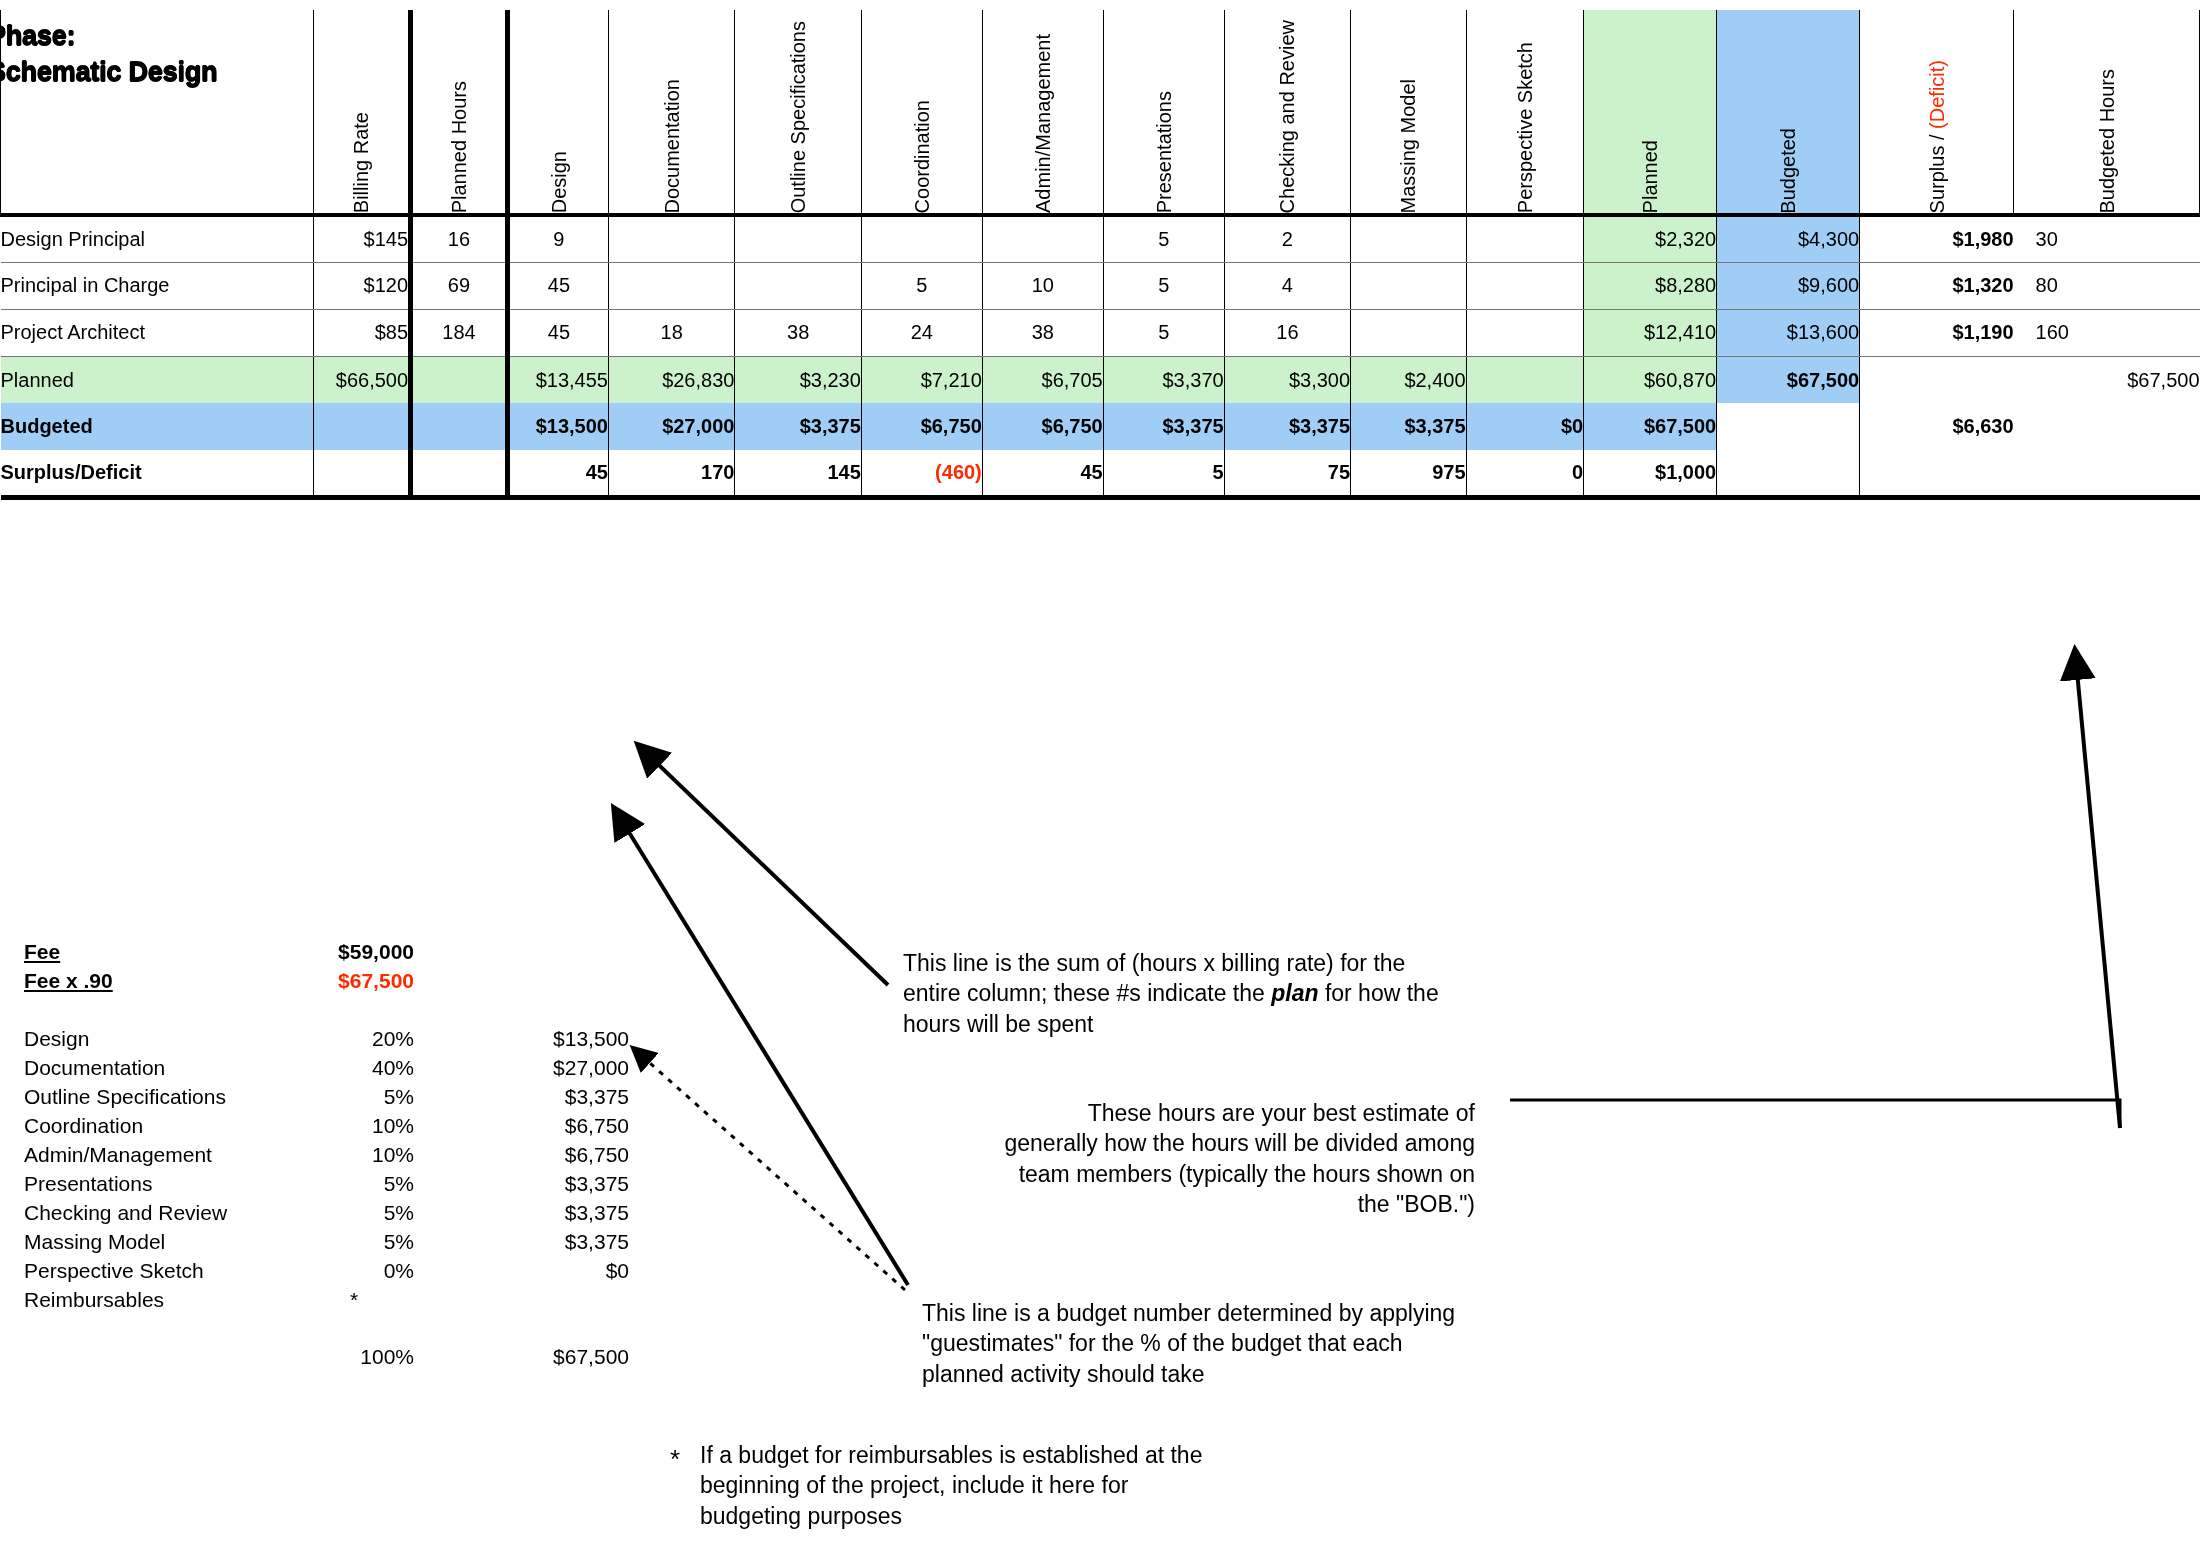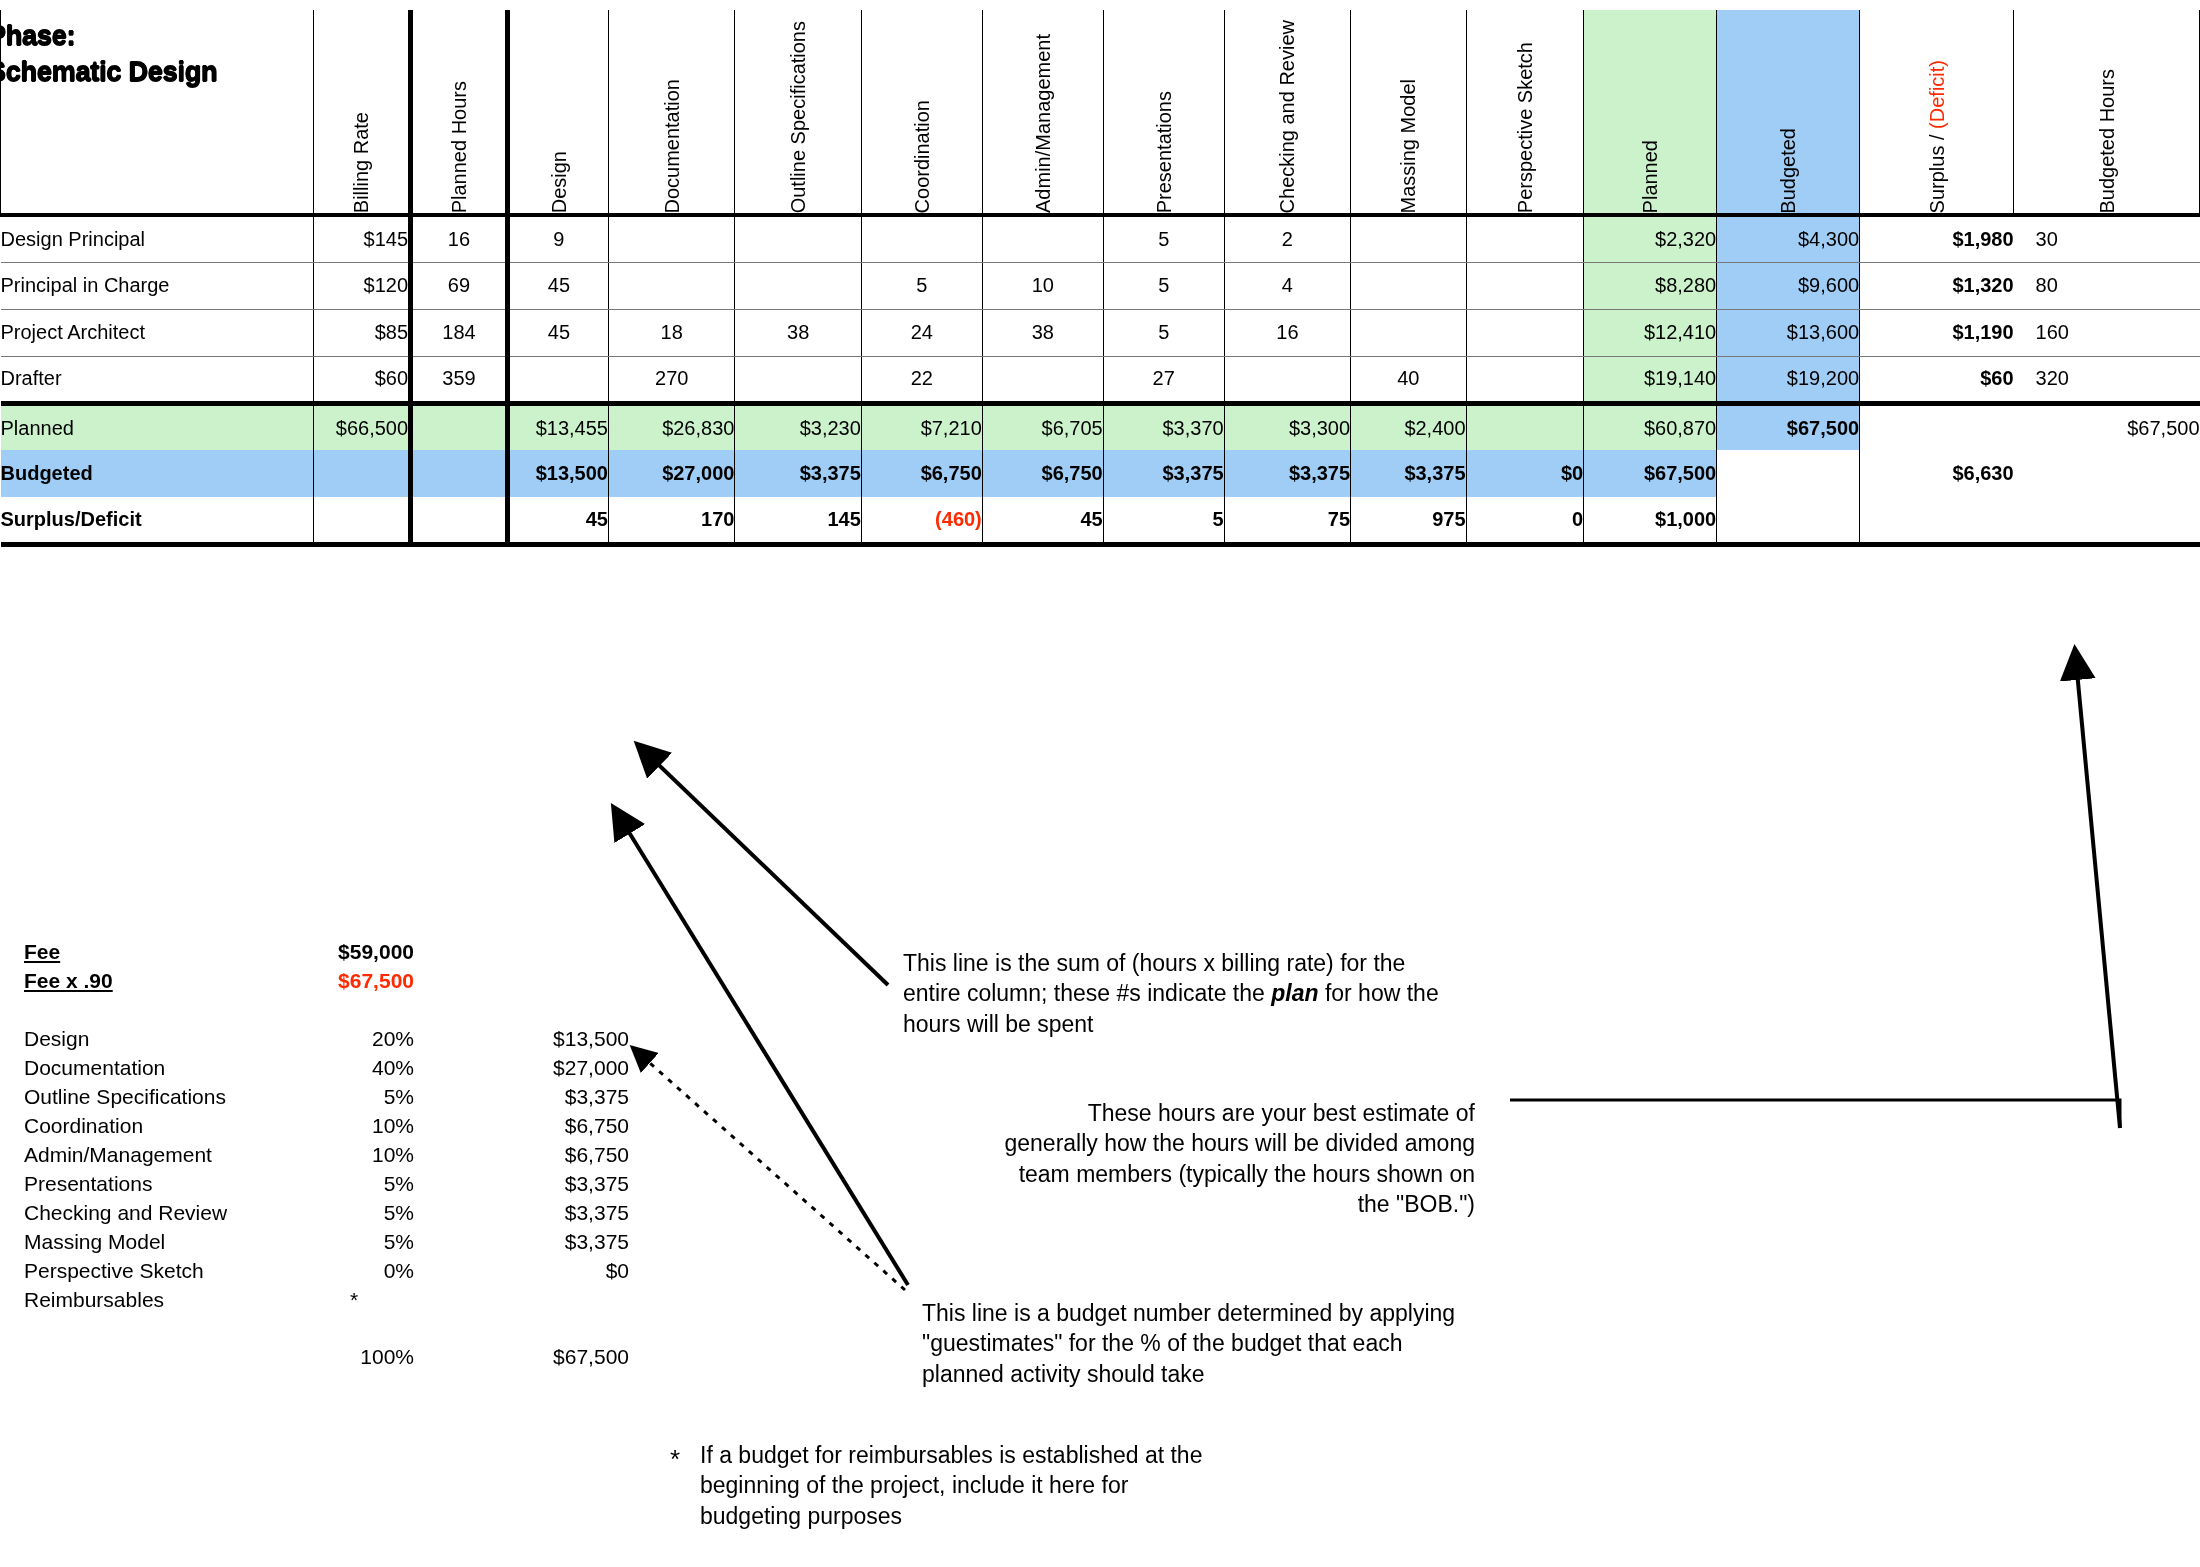--- a/index.html
+++ b/index.html
@@ -231,38 +231,20 @@
     <td class="num">16</td>
     <td class="num"></td>
     <td class="num"></td>
     <td class="money green">$12,410</td>
     <td class="money blue">$13,600</td>
     <td class="money b noR">$1,190</td>
     <td class="noL noR" style="text-align:left;padding-left:22px;margin-top:9px;">160</td>
   </tr>
 
 
-  <tr class="botthick">
-    <td class="lbl noL">Drafter</td>
-    <td class="rate noR">$60</td>
-    <td class="num thick-l thick-r">359</td>
-    <td class="num"></td>
-    <td class="num">270</td>
-    <td class="num"></td>
-    <td class="num">22</td>
-    <td class="num"></td>
-    <td class="num">27</td>
-    <td class="num"></td>
-    <td class="num">40</td>
-    <td class="num"></td>
-    <td class="money green">$19,140</td>
-    <td class="money blue">$19,200</td>
-    <td class="money b noR">$60</td>
-    <td class="noL noR" style="text-align:left;padding-left:22px;">320</td>
-  </tr>
 
   <tr>
     <td class="lbl noL green">Planned</td>
     <td class="money noR green">$66,500</td>
     <td class="money thick-l thick-r green"></td>
     <td class="money green">$13,455</td>
     <td class="money green">$26,830</td>
     <td class="money green">$3,230</td>
     <td class="money green">$7,210</td>
     <td class="money green">$6,705</td>

